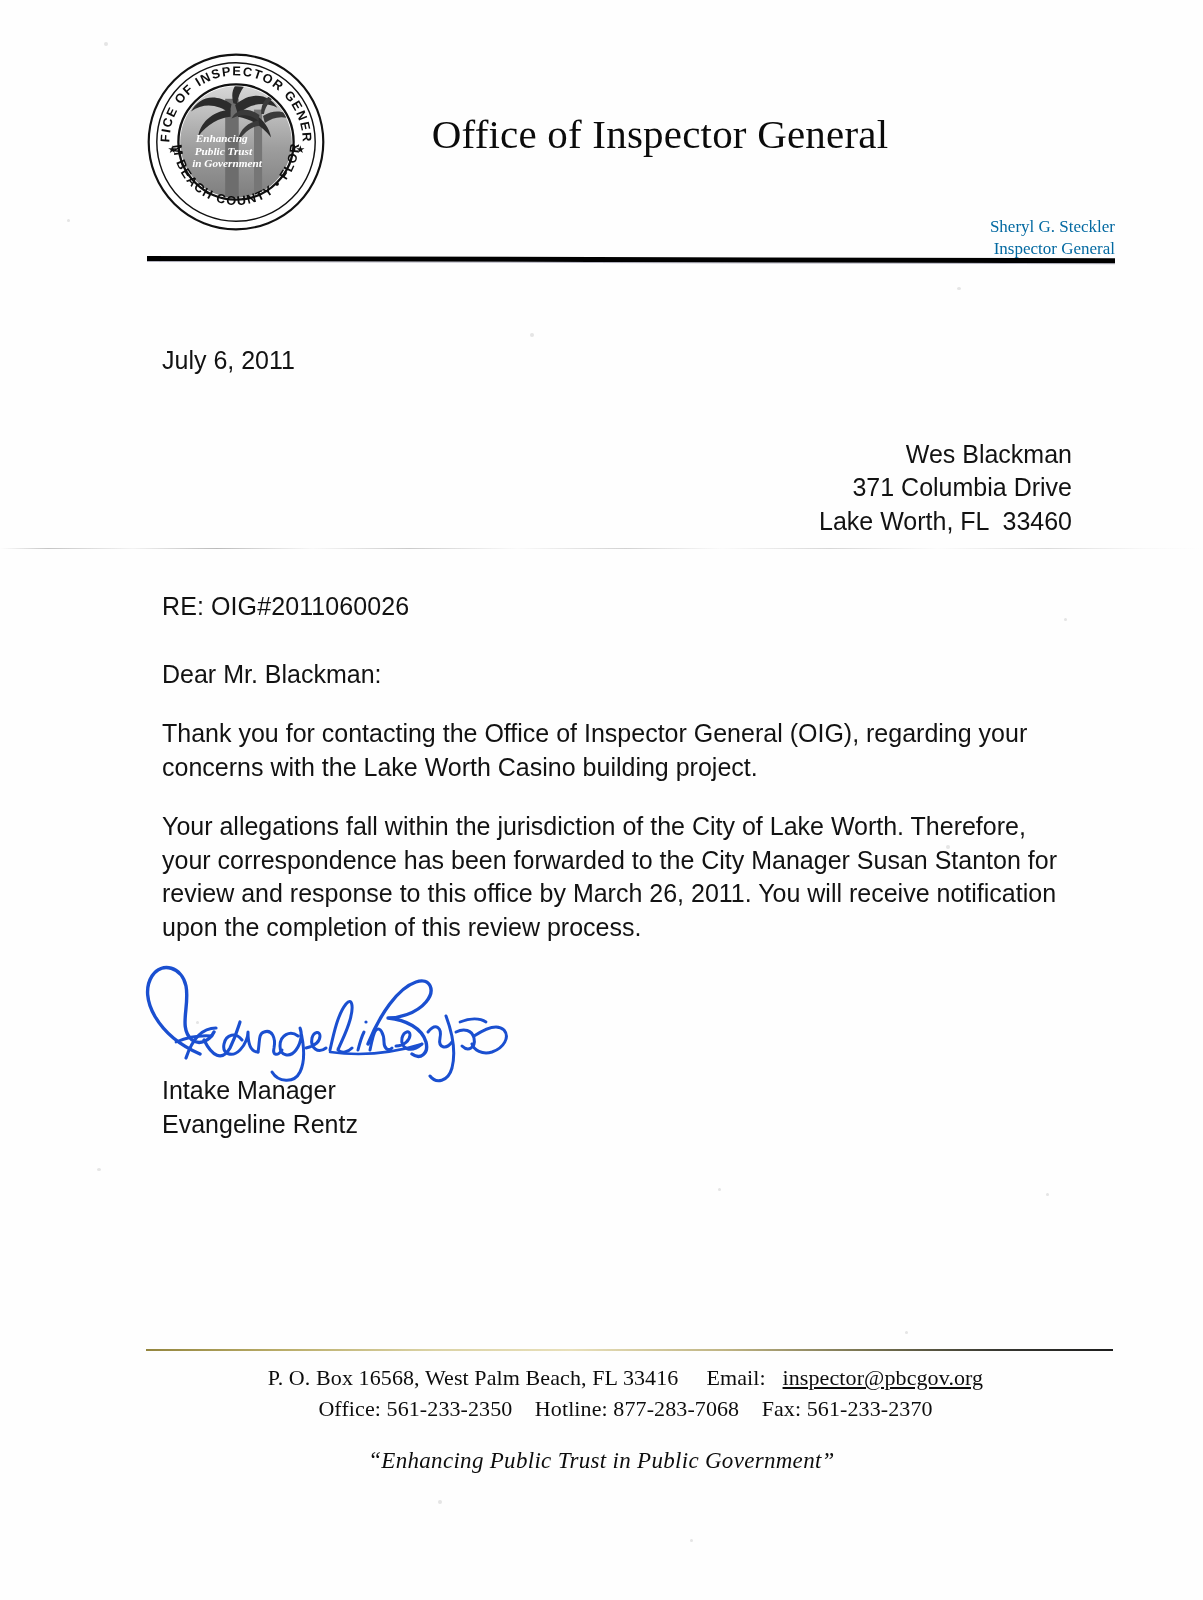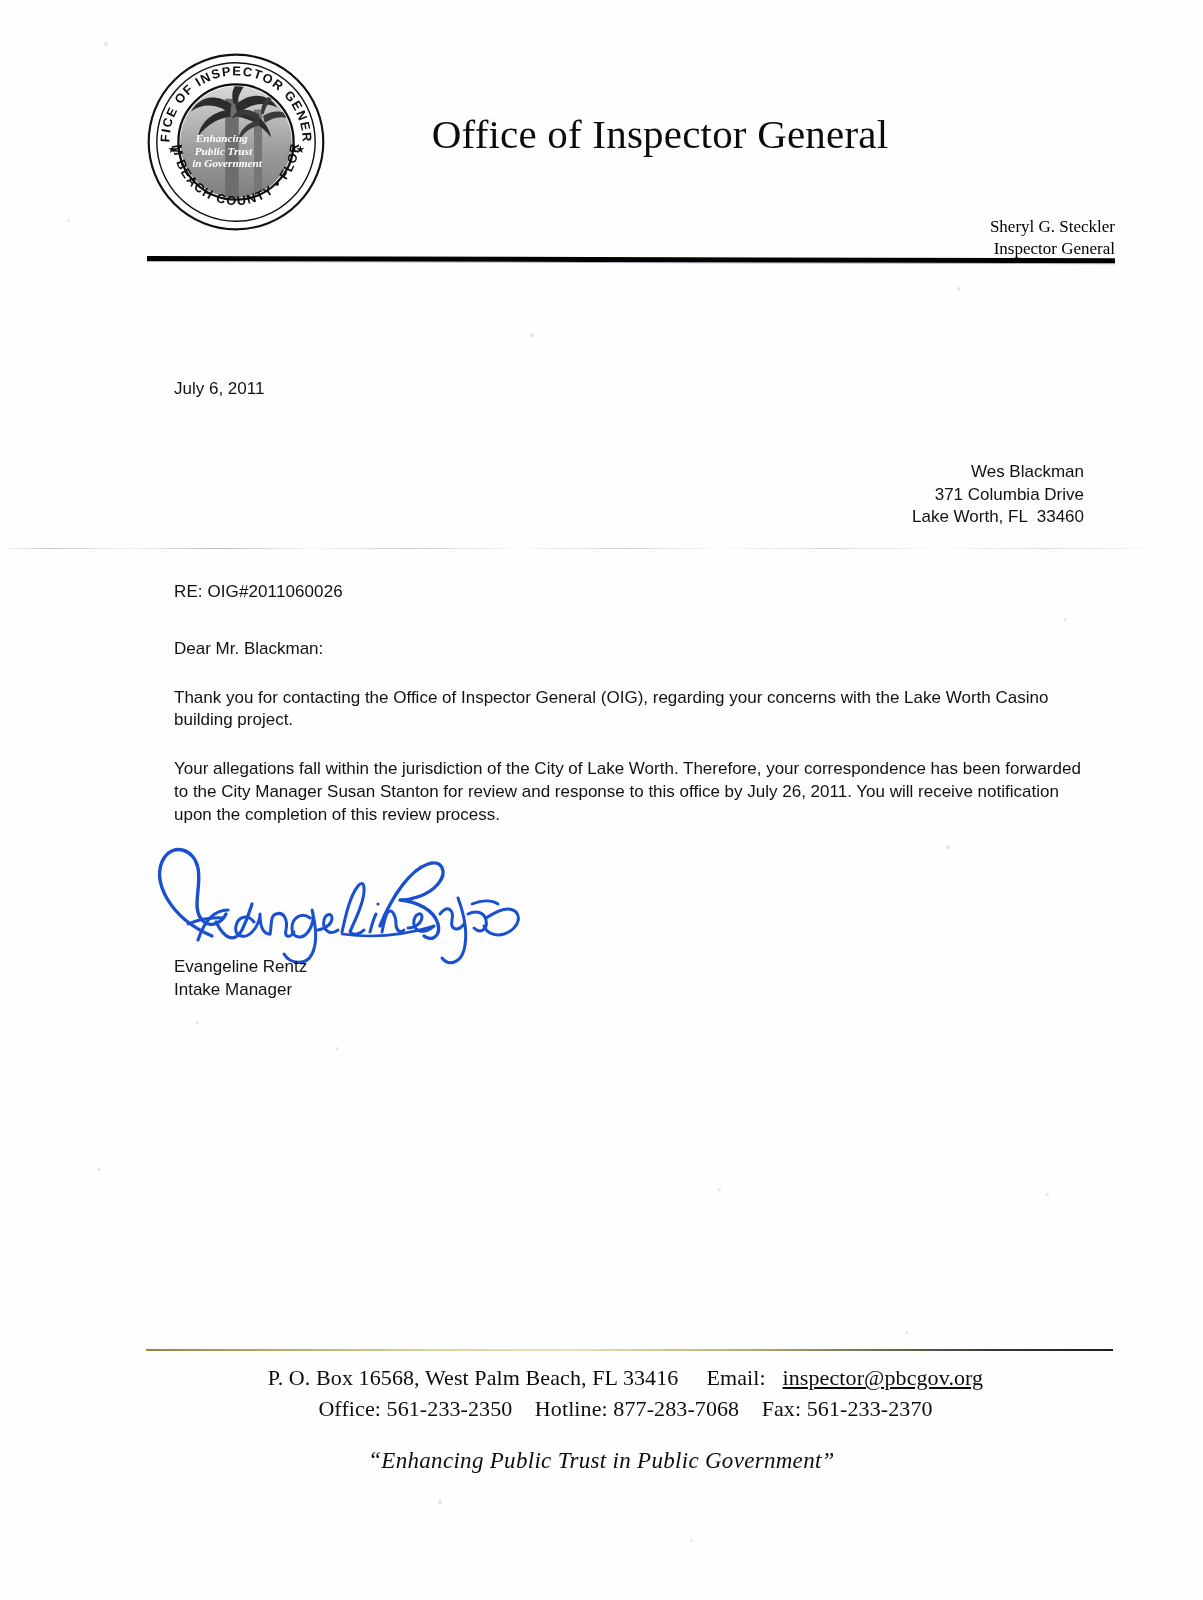--- a/index.html
+++ b/index.html
@@ -78,21 +78,21 @@
     color: #0b0b0b;
   }
   #ig-name-block {
     position: absolute;
     right: 88px;
     top: 216px;
     text-align: right;
     font-family: "Liberation Serif", serif;
     font-size: 17px;
     line-height: 1.28;
-    color: #000000;
+    color: #0369a1;
   }
   #header-rule {
     position: absolute;
     left: 147px;
     top: 256px;
     width: 968px;
     height: 5px;
     background: #000;
     transform: rotate(0.13deg);
     transform-origin: left center;
@@ -102,27 +102,26 @@
     position: absolute;
     left: 0; top: 5px;
     width: 100%;
     height: 1px;
     background: rgba(90,90,120,.45);
   }
 
   
   #letter {
     position: absolute;
-    left: 174px;
+    left: 162px;
     top: 344px;
     width: 910px;
-    font-size: 17px;
+    font-size: 25px;
     line-height: 1.34;
     color: #121212;
-    margin-top: 34px;
   }
   .blk { margin: 0; }
   .gap-date { height: 60px; }
   .gap-addr { height: 52px; }
   .gap-re   { height: 34px; }
   .gap-par  { height: 26px; }
   .addr-line { white-space: pre; text-align: right; }
   #re-line { letter-spacing: .1px; }
   .para { margin: 0; }
 
@@ -292,21 +291,21 @@
 
     <div id="re-line" class="blk">RE:  OIG#2011060026</div>
     <div class="gap-re"></div>
 
     <div class="blk">Dear Mr. Blackman:</div>
     <div class="gap-par"></div>
 
     <p class="para">Thank you for contacting the Office of Inspector General (OIG), regarding your concerns with the Lake Worth Casino building project.</p>
     <div class="gap-par"></div>
 
-    <p class="para">Your allegations fall within the jurisdiction of the City of Lake Worth.  Therefore, your correspondence has been forwarded to the City Manager Susan Stanton for review and response to this office by July 26, 2011.  You will receive notification upon the completion of this review process.</p>
+    <p class="para">Your allegations fall within the jurisdiction of the City of Lake Worth.  Therefore, your correspondence has been forwarded to the City Manager Susan Stanton for review and response to this office by March 26, 2011.  You will receive notification upon the completion of this review process.</p>
     <div class="gap-par"></div>
 
 
     <div id="sig-area">
       <svg id="signature-svg" viewBox="0 0 400 160" aria-hidden="true">
         <g fill="none" stroke="#1a4fd0" stroke-linecap="round" stroke-linejoin="round">
 
           <path d="M70 118 C 28 100, 8 62, 22 40 C 32 25, 52 31, 56 50
                    C 60 70, 48 92, 62 104 C 70 110, 80 104, 84 96" stroke-width="3.4"></path>
 
@@ -343,22 +342,22 @@
           <path d="M316 80 C 322 96, 326 116, 322 132 C 318 146, 306 148, 300 140" stroke-width="3"></path>
           <path d="M326 96 C 334 92, 342 94, 344 102 C 346 112, 338 116, 332 110" stroke-width="3"></path>
           <path d="M330 86 C 340 82, 350 82, 356 86" stroke-width="2.8"></path>
 
           <path d="M344 100 C 356 92, 368 88, 374 94 C 380 101, 374 112, 362 116
                    C 352 119, 344 114, 342 108" stroke-width="3"></path>
         </g>
       </svg>
 
       <div id="sig-name-block">
+        <div>Intake Manager</div>
         <div>Evangeline Rentz</div>
-        <div>Intake Manager</div>
       </div>
     </div>
   </div>
 
   <div id="footer-rule"></div>
 
   <div id="footer">
     <div class="foot-line">
       <span>P. O. Box 16568, West Palm Beach, FL 33416</span>
       <span>&nbsp;&nbsp;&nbsp;</span>

